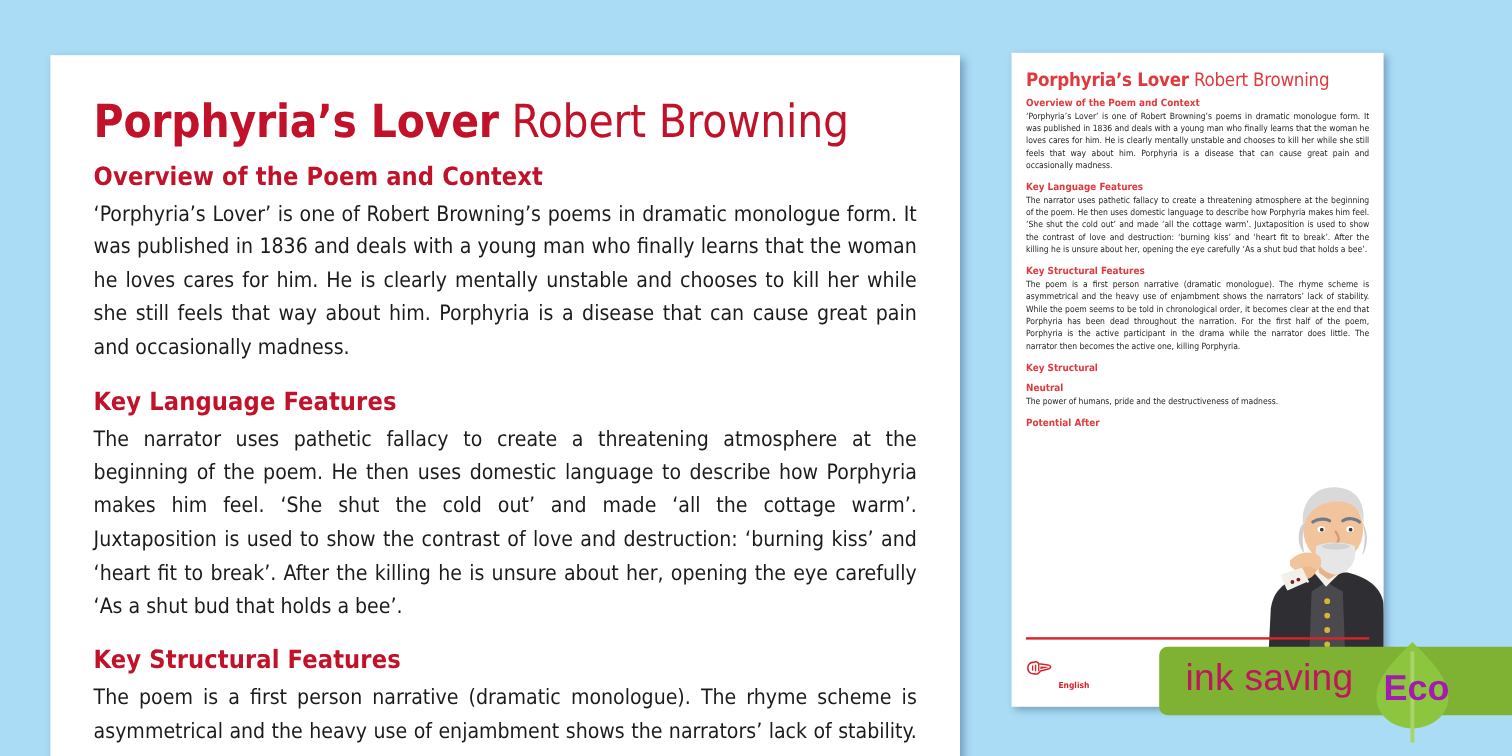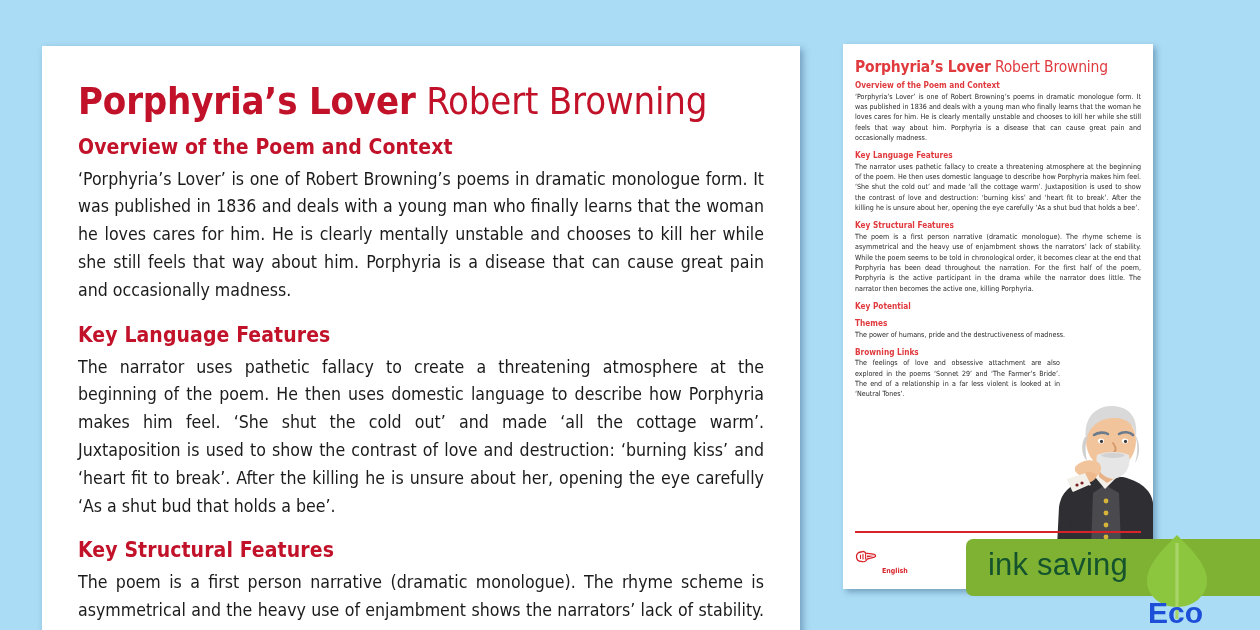--- a/index.html
+++ b/index.html
@@ -143,40 +143,39 @@
     background: #7fb233;
     border-top-left-radius: 7px;
     border-bottom-left-radius: 7px;
   }
   .eco-bar-label {
     position: absolute;
     left: 22px; top: 50%;
     transform: translateY(-50%);
     font-family: "Liberation Sans", sans-serif;
     font-size: 31px;
-    color: #14532d;
+    color: #be185d;
     letter-spacing: 0.2px;
     white-space: nowrap;
   }
   .eco-leaf {
     position: absolute;
     left: 175px; top: 0px;
     width: 72px; height: 86px;
   }
   .eco-leaf-label {
     position: absolute;
     left: 182px; top: 24px;
     width: 60px;
-    text-align: left;
+    text-align: right;
     font-family: "Liberation Sans", sans-serif;
     font-weight: bold;
     font-size: 30px;
-    color: #1d4ed8;
+    color: #a21caf;
     z-index: 3;
-    margin-top: 39px;
   }
 </style>
 </head>
 <body>
 
 <div id="stage">
 
   <div class="main-page">
 
     <div class="main-title">
@@ -202,27 +201,26 @@
 
     <div class="t-h2 first">Overview of the Poem and Context</div>
     <div class="t-p">‘Porphyria’s Lover’ is one of Robert Browning’s poems in dramatic monologue form. It was published in 1836 and deals with a young man who finally learns that the woman he loves cares for him. He is clearly mentally unstable and chooses to kill her while she still feels that way about him. Porphyria is a disease that can cause great pain and occasionally madness.</div>
 
     <div class="t-h2">Key Language Features</div>
     <div class="t-p">The narrator uses pathetic fallacy to create a threatening atmosphere at the beginning of the poem. He then uses domestic language to describe how Porphyria makes him feel. ‘She shut the cold out’ and made ‘all the cottage warm’. Juxtaposition is used to show the contrast of love and destruction: ‘burning kiss’ and ‘heart fit to break’. After the killing he is unsure about her, opening the eye carefully ‘As a shut bud that holds a bee’.</div>
 
     <div class="t-h2">Key Structural Features</div>
     <div class="t-p">The poem is a first person narrative (dramatic monologue). The rhyme scheme is asymmetrical and the heavy use of enjambment shows the narrators’ lack of stability. While the poem seems to be told in chronological order, it becomes clear at the end that Porphyria has been dead throughout the narration. For the first half of the poem, Porphyria is the active participant in the drama while the narrator does little. The narrator then becomes the active one, killing Porphyria.</div>
 
-    <div class="t-h2">Key Potential</div>
-
-    <div class="t-h2">Themes</div>
+    <div class="t-h2">Key Structural</div>
+
+    <div class="t-h2">Neutral</div>
     <div class="t-p">The power of humans, pride and the destructiveness of madness.</div>
 
-    <div class="t-h2">Browning Links</div>
-    <div class="t-p narrow">The feelings of love and obsessive attachment are also explored in the poems ‘Sonnet 29’ and ‘The Farmer’s Bride’. The end of a relationship in a far less violent is looked at in ‘Neutral Tones’.</div>
+    <div class="t-h2">Potential After</div>
 
     <svg class="author-art" viewBox="0 0 118 150">
 
       <path d="M20 150 L22 104 C26 88 44 82 58 80 L84 80 C100 84 112 92 114 106 L116 150 Z" fill="#2e2e33"></path>
       <path d="M52 150 L54 96 L66 88 L80 96 L82 150 Z" fill="#4a4a4e"></path>
 
       <circle cx="67" cy="104" r="2.4" fill="#d8b43a"></circle>
       <circle cx="67" cy="116" r="2.4" fill="#d8b43a"></circle>
       <circle cx="67" cy="128" r="2.4" fill="#d8b43a"></circle>
       <circle cx="67" cy="140" r="2.4" fill="#d8b43a"></circle>

